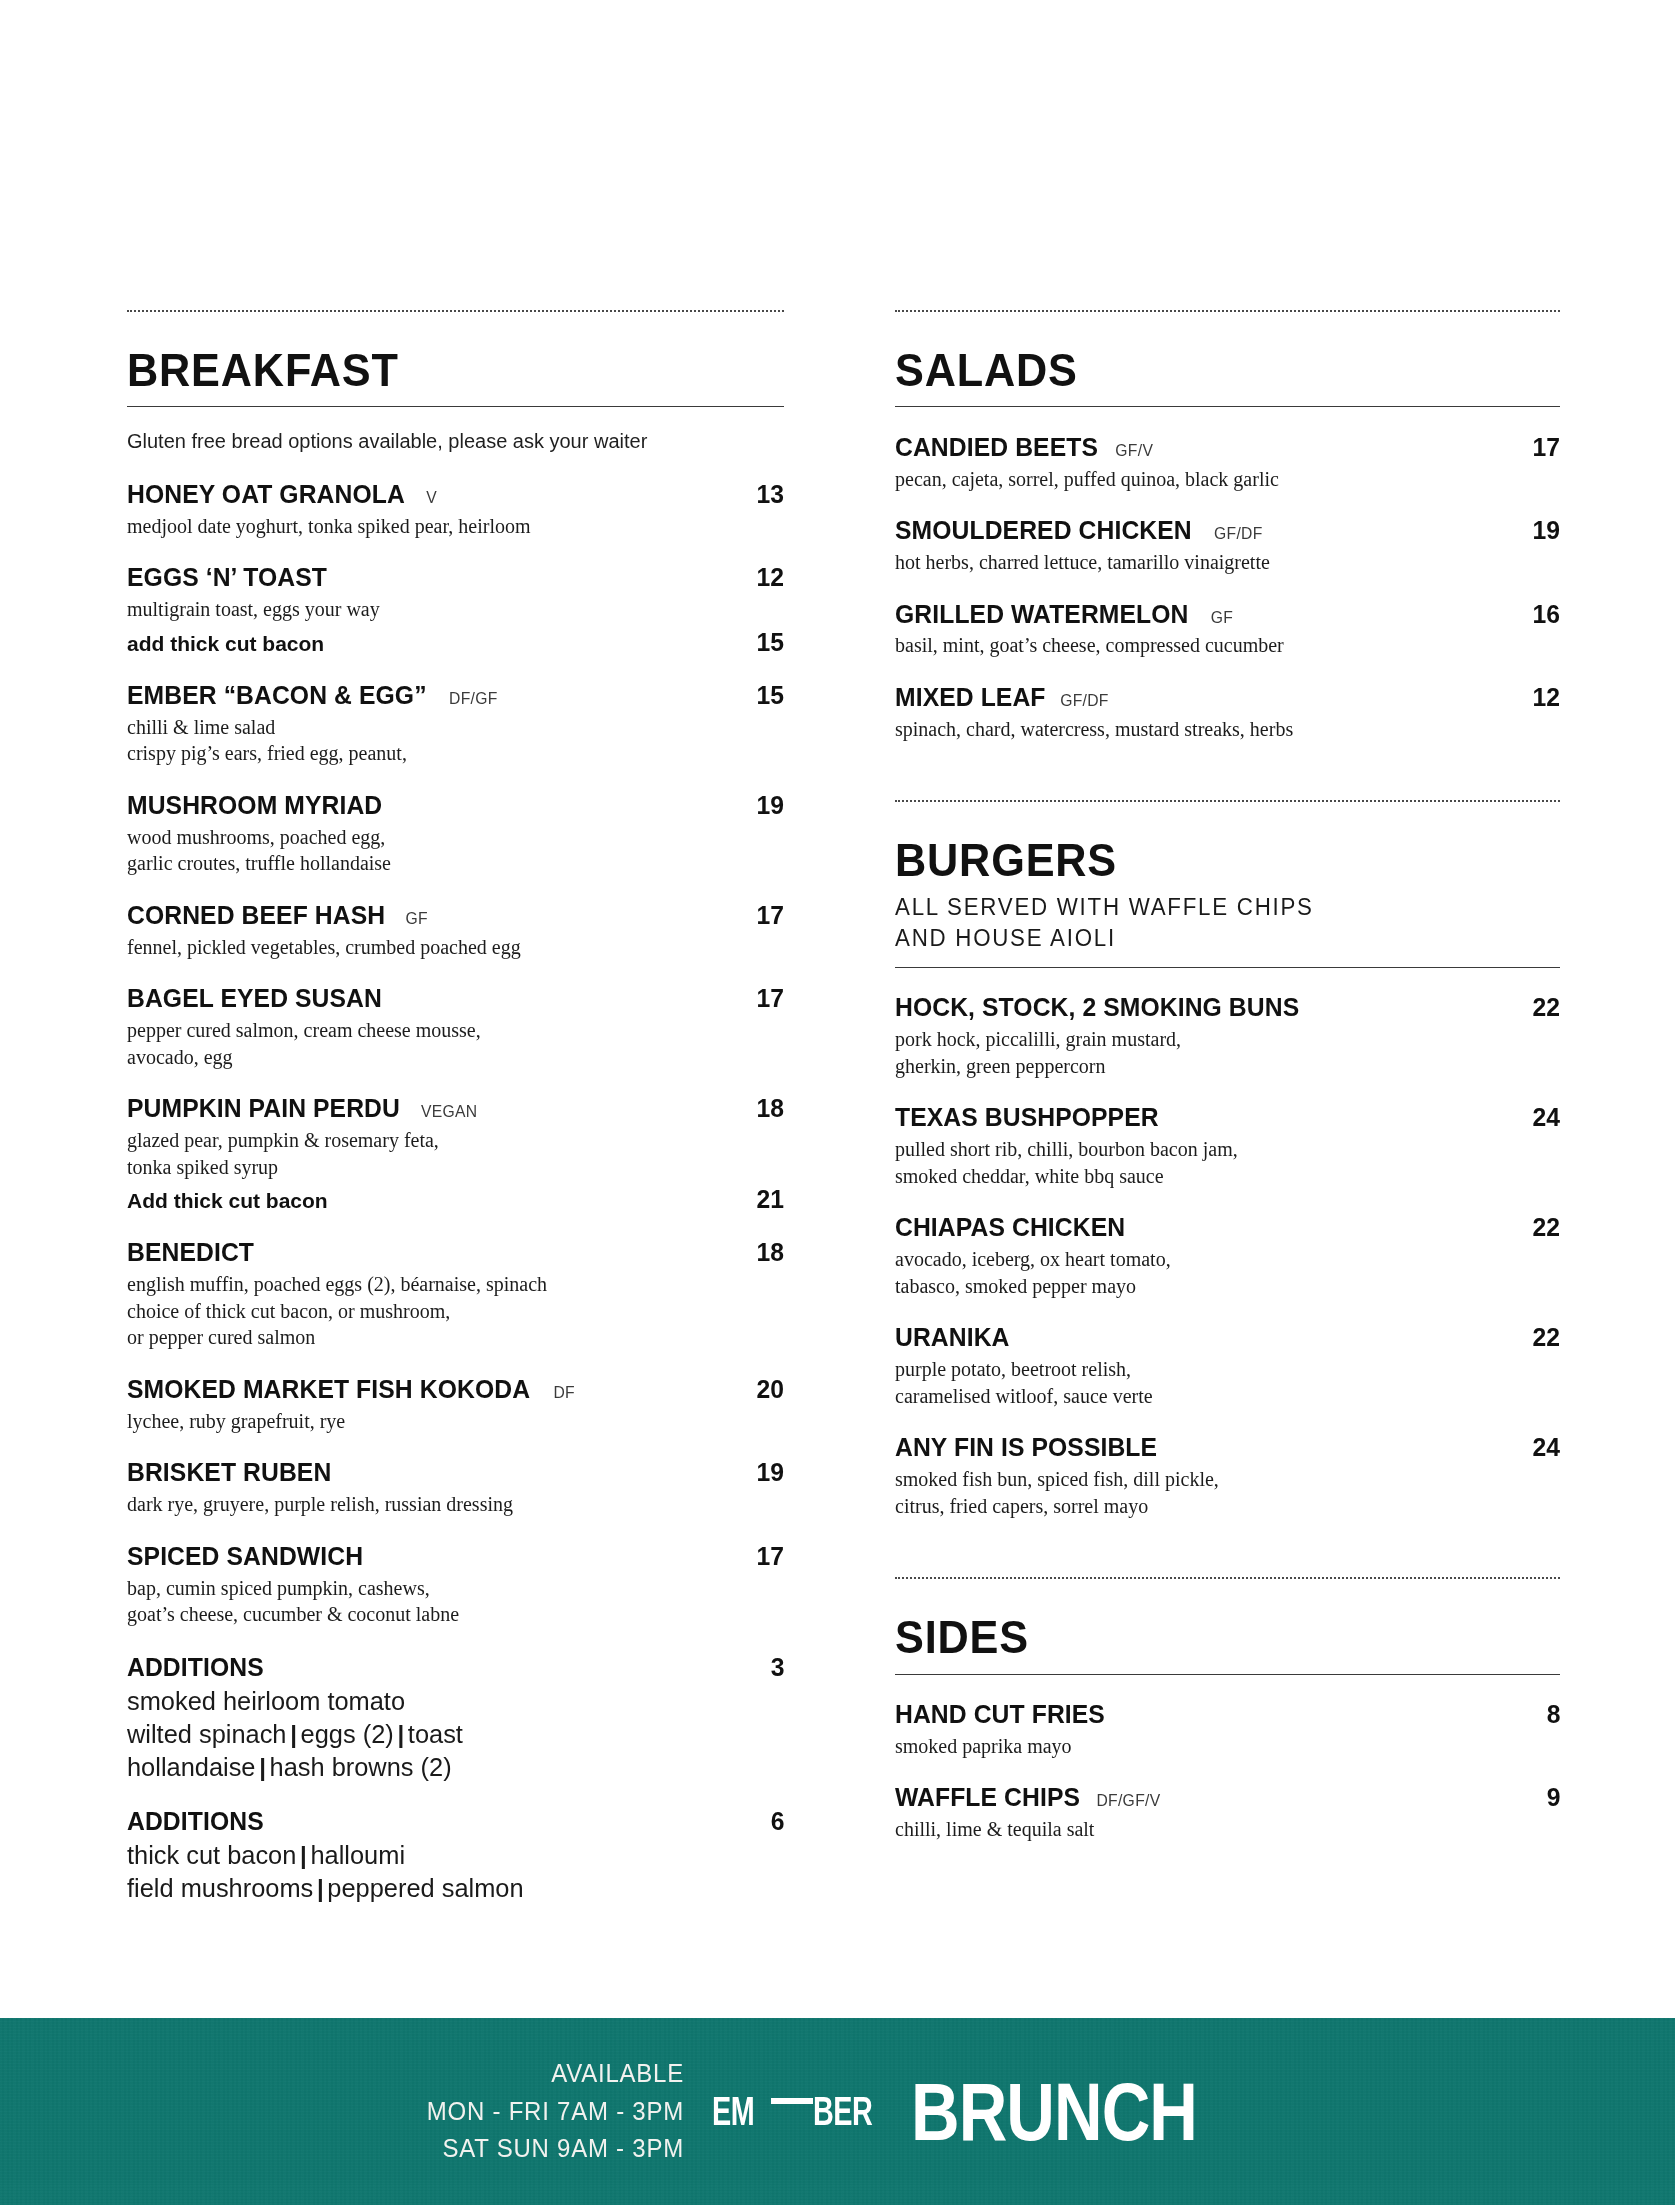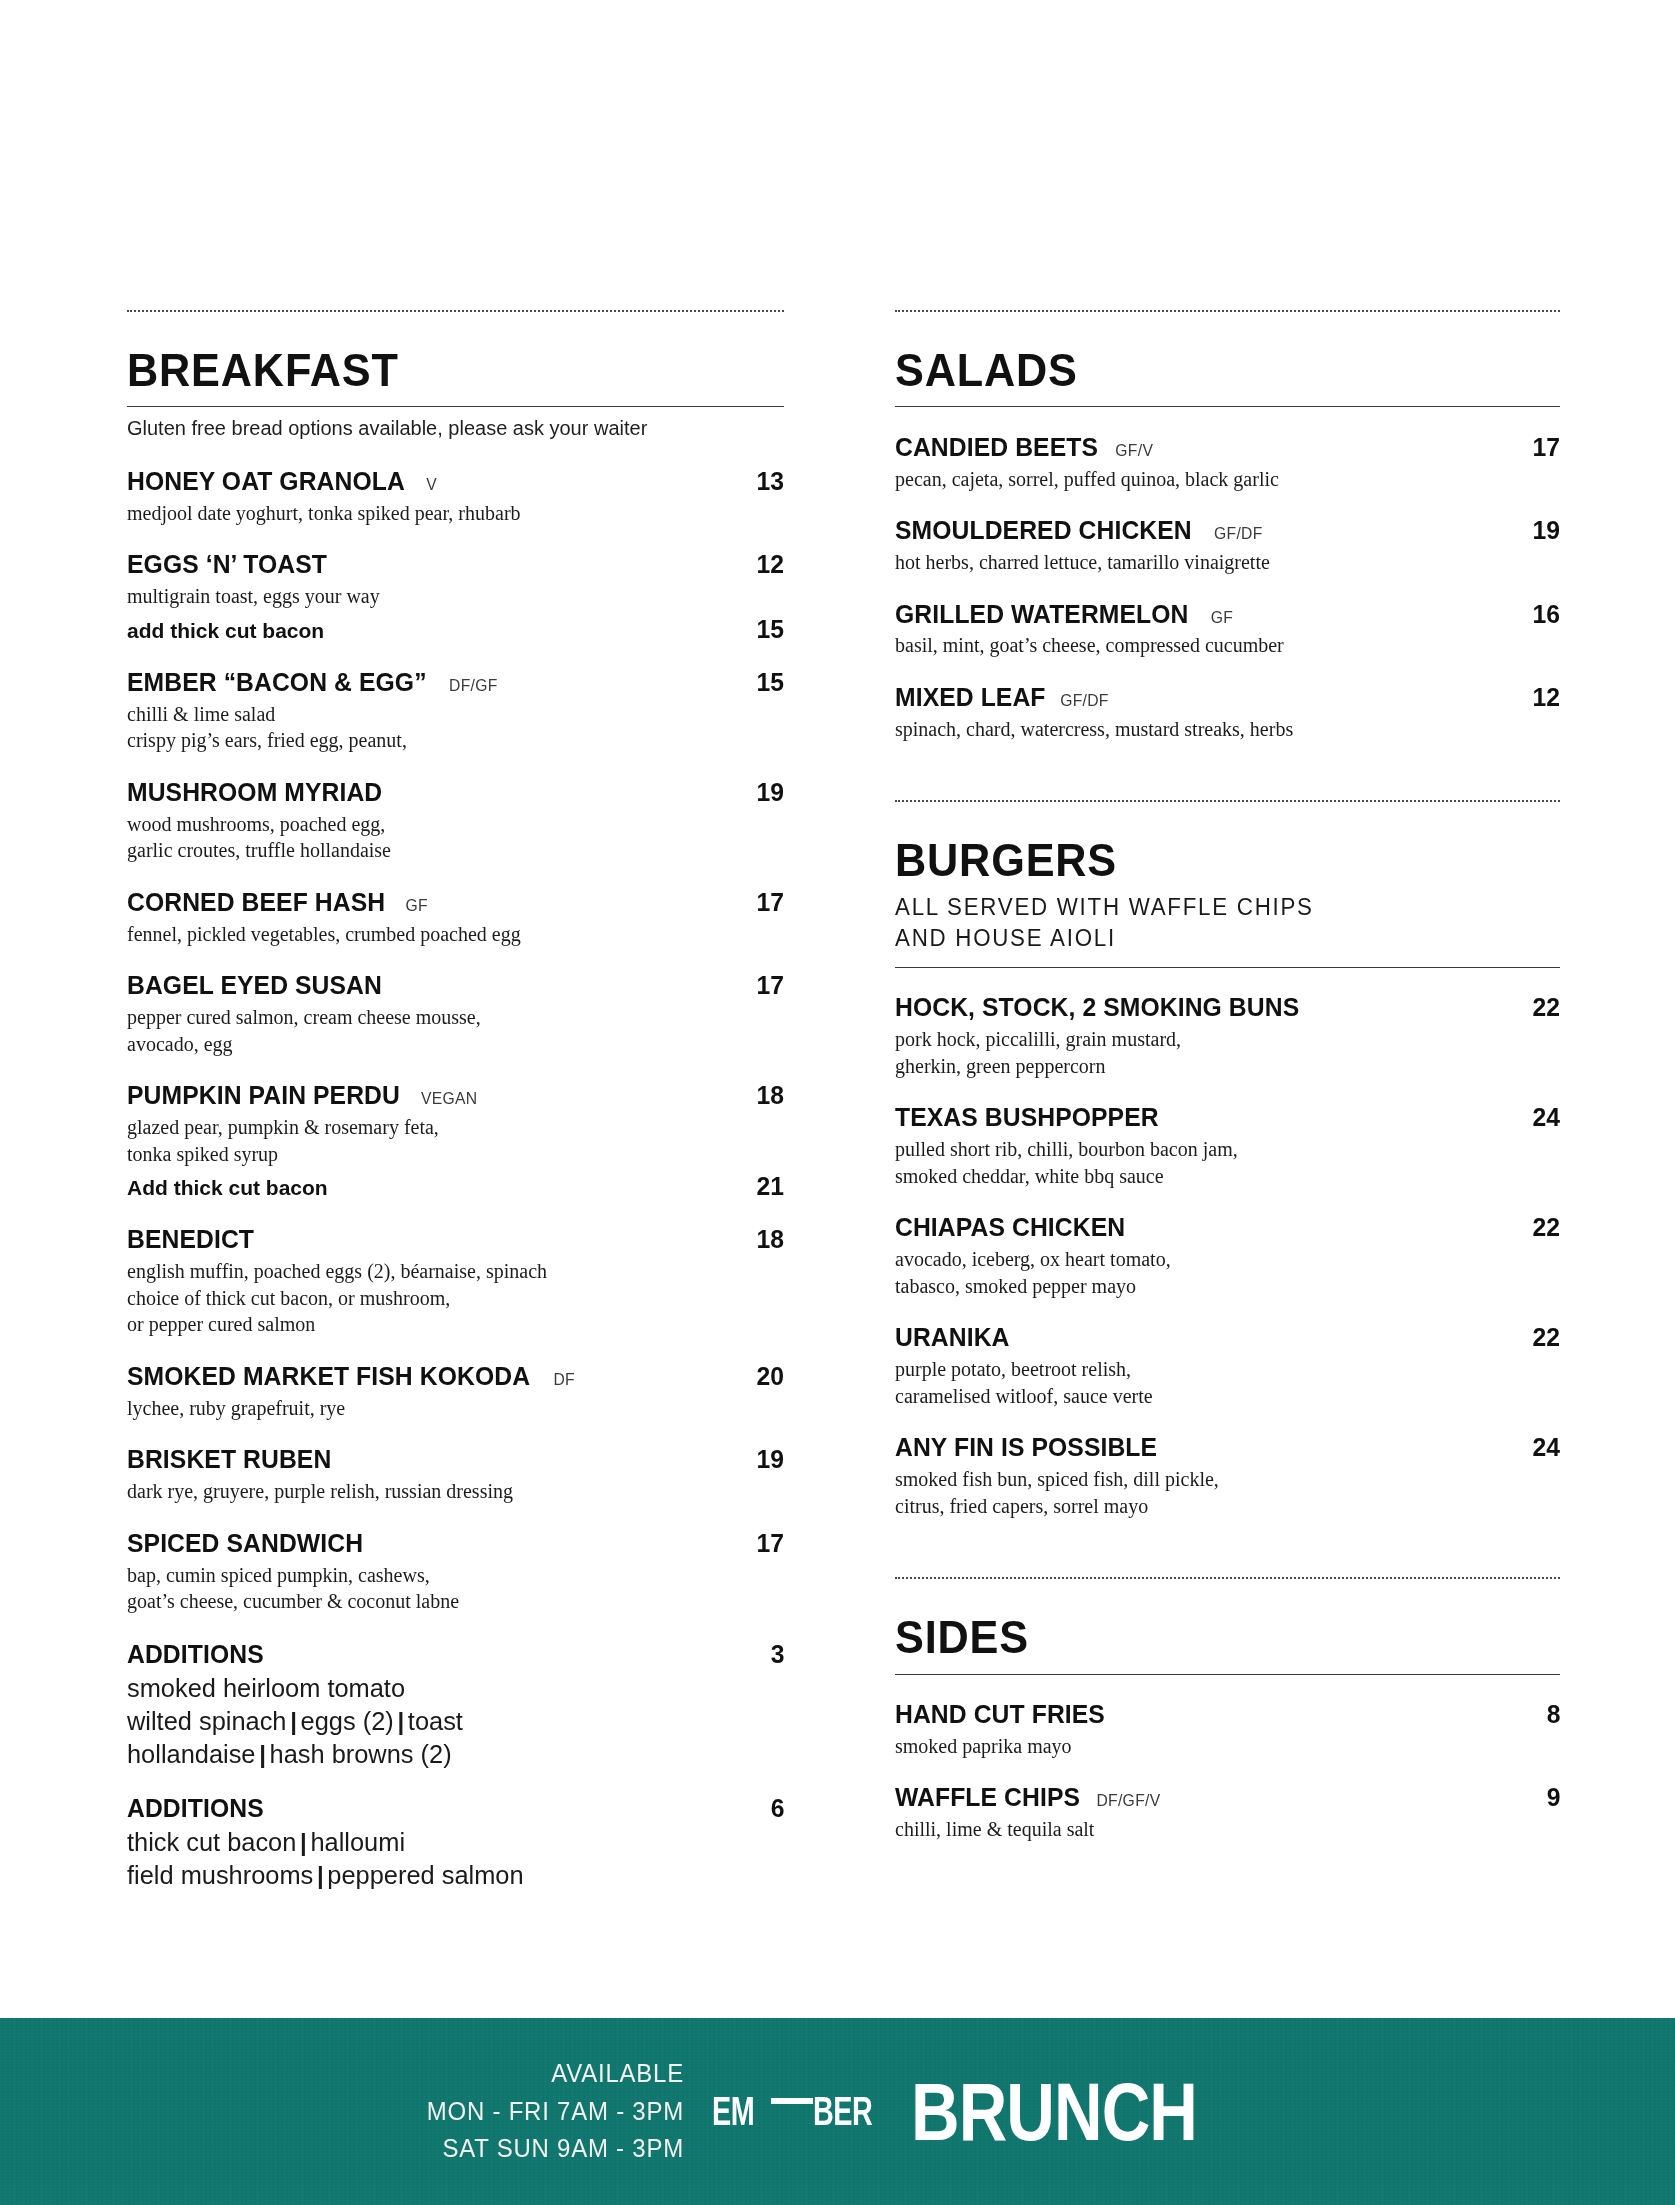--- a/index.html
+++ b/index.html
@@ -63,21 +63,21 @@
     color:#1a1a1a;
     transform:scaleX(.97);
     transform-origin:left center;
   }
 
   
   .note {
     font-size:20px;
     font-weight:400;
     line-height:1.3;
-    margin:8px 0 0 0;
+    margin:21px 0 0 0;
     color:#1f1f1f;
   }
 
   
   .items { margin:0; padding:0; list-style:none; }
   .item { margin:24px 0 0 0; }
   .item:first-child { margin-top:25.4px; }
 
   .item-row {
     display:flex;
@@ -260,21 +260,21 @@
       <ul class="items" id="breakfast-items">
           <li class="item">
             <div class="item-row">
               <div class="item-name-wrap">
                 <span class="item-name">HONEY OAT GRANOLA</span>
                 <span class="item-tag">V</span>
               </div>
               <span class="item-price">13</span>
             </div>
             <div class="item-desc">
-              <span class="line">medjool date yoghurt, tonka spiked pear, rhubarb</span>
+              <span class="line">medjool date yoghurt, tonka spiked pear, heirloom</span>
             </div>
           </li>
           <li class="item">
             <div class="item-row">
               <div class="item-name-wrap">
                 <span class="item-name">EGGS ‘N’ TOAST</span>
               </div>
               <span class="item-price">12</span>
             </div>
             <div class="item-desc">

